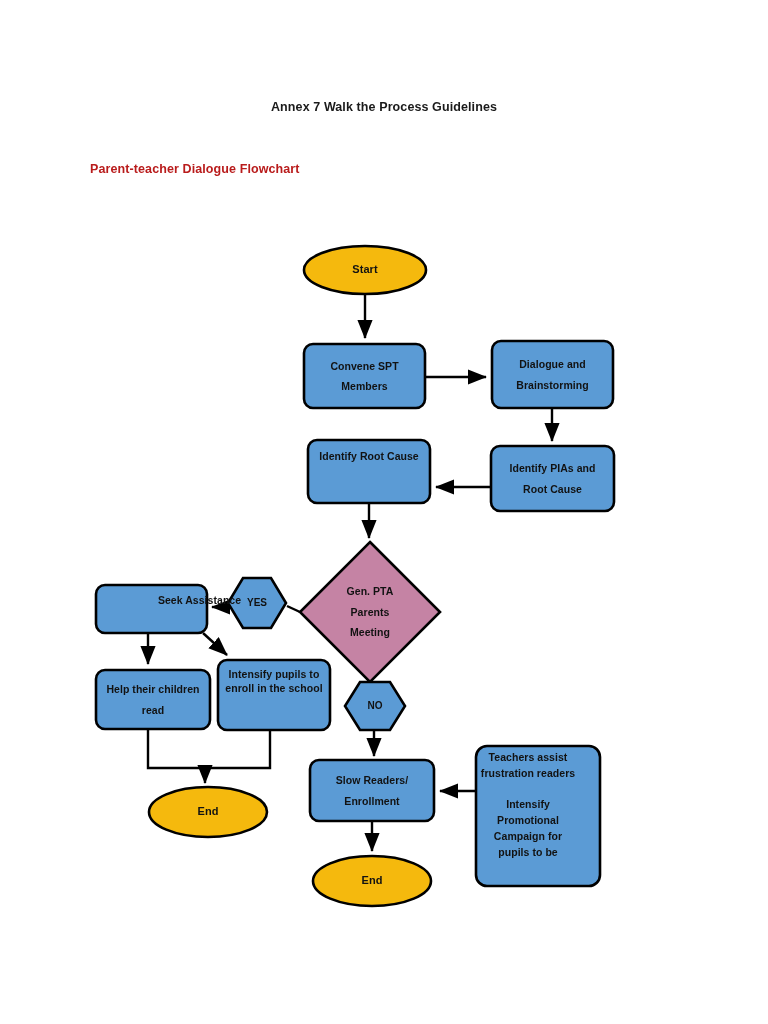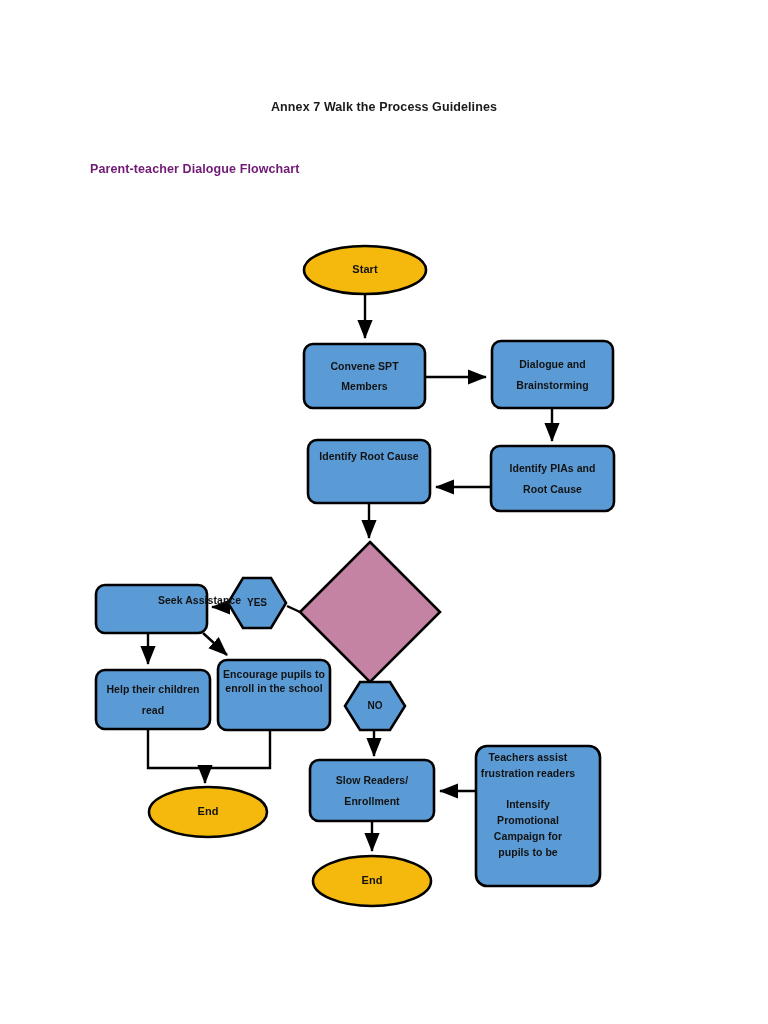--- a/index.html
+++ b/index.html
@@ -29,21 +29,21 @@
     letter-spacing: .1px;
     color: #1a1a1a;
   }
   .doc-subtitle {
     position: absolute;
     left: 90px;
     top: 162px;
     font-size: 12.5px;
     font-weight: bold;
     letter-spacing: .1px;
-    color: #701a75;
+    color: #b91c1c;
   }
 
   
   #flow-canvas {
     position: absolute;
     left: 0;
     top: 0;
     width: 768px;
     height: 1024px;
   }
@@ -159,31 +159,34 @@
 Members</div>
 
   <div class="node-label label-mid" style="left:492px; top:341px; width:121px; height:67px;">Dialogue and
 Brainstorming</div>
 
   <div class="node-label label-mid" style="left:491px; top:446px; width:123px; height:65px;">Identify PIAs and
 Root Cause</div>
 
   <div class="node-label label-top" style="left:308px; top:446px; width:122px; height:57px;">Identify Root  Cause</div>
 
+  <div class="node-label label-mid" style="left:315px; top:573px; width:110px; height:78px;">Gen. PTA
+Parents
+Meeting</div>
 
   <div class="node-label label-mid label-hex" style="left:228px; top:578px; width:58px; height:50px;">YES</div>
 
   <div class="node-label label-mid label-hex" style="left:345px; top:682px; width:60px; height:48px;">NO</div>
 
   <div class="node-label label-top" style="left:96px; top:590px; width:111px; height:43px;padding-left:48px;">Seek Assistance</div>
 
   <div class="node-label label-mid" style="left:96px; top:670px; width:114px; height:59px;border-radius:12px;">Help their children
 read</div>
 
-  <div class="node-label label-top label-tight" style="left:218px; top:667px; width:112px; height:63px;">Encourage pupils to
+  <div class="node-label label-top label-tight" style="left:218px; top:667px; width:112px; height:63px;">Intensify pupils to
 enroll in the school</div>
 
   <div class="node-label label-mid label-term" style="left:149px; top:788px; width:118px; height:48px;">End</div>
 
   <div class="node-label label-mid" style="left:310px; top:760px; width:124px; height:61px;">Slow Readers/
 Enrollment</div>
 
   <div class="node-label label-top clip-box" style="left:478px; top:750px; width:100px; height:134px; line-height:1.5;">Teachers assist
 frustration readers
 

